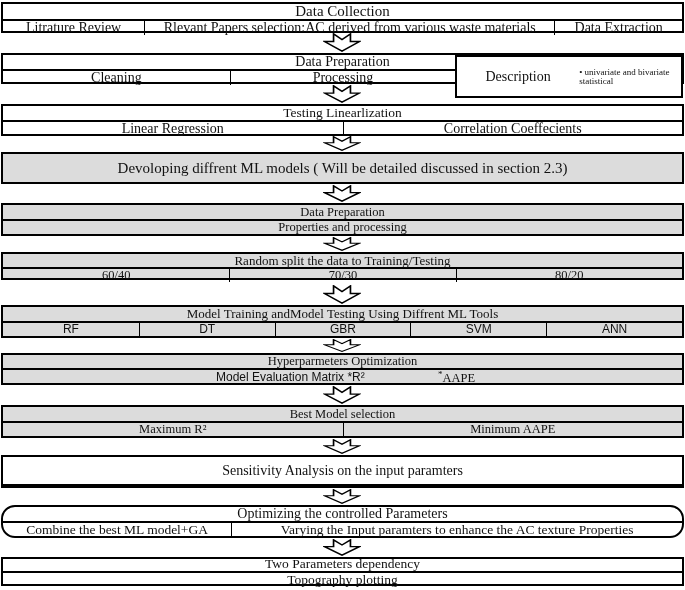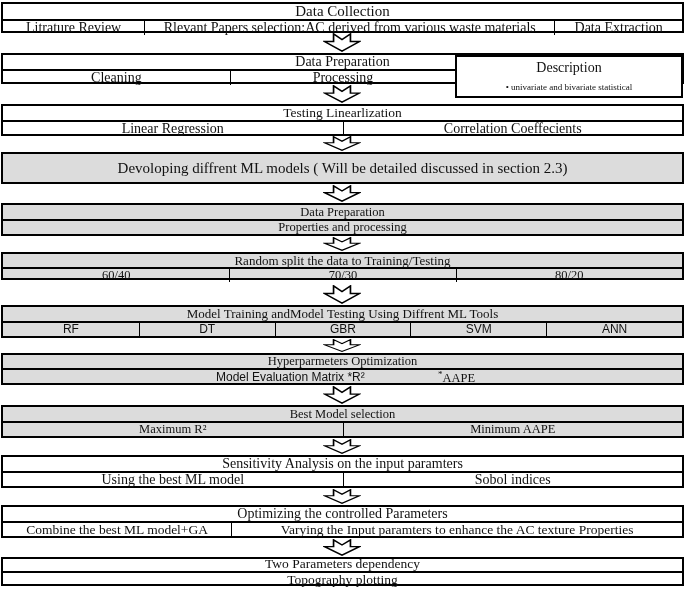--- a/index.html
+++ b/index.html
@@ -30,21 +30,21 @@
   .cell{
     display:flex;align-items:center;justify-content:center;
     box-sizing:border-box;white-space:nowrap;overflow:visible;
   }
   .cell + .cell{border-left:1.5px solid var(--line);}
   .cell.noborder{border-left:none;}
   .arrow{position:absolute;left:323px;width:38px;z-index:3;}
   .desc{
     position:absolute;left:455px;width:228px;top:55px;height:43px;
     border:2px solid var(--line);background:var(--white);
-    box-sizing:border-box;display:flex;flex-direction:column;z-index:5;
+    box-sizing:border-box;display:flex;flex-direction:row;z-index:5;
   }
   .desc-title{flex:1.2;display:flex;align-items:center;justify-content:center;font-size:14px;line-height:1;}
   .desc-bullet{flex:1;display:flex;align-items:center;justify-content:center;font-size:9px;line-height:1;}
   .sans{font-family:"Liberation Sans",sans-serif;}
   .evalrow{position:relative;}
   .eval-left{position:absolute;left:213px;top:50%;transform:translateY(-50%);font-size:12px;text-align:center;}
   .eval-right{position:absolute;left:435px;top:50%;transform:translateY(-50%);font-size:12.5px;}
   .sup{font-size:9px;vertical-align:super;}
   .fs15{font-size:15px;} .fs14{font-size:14px;font-family:Liberation Serif, serif;} .fs135{font-size:13.5px;}
   .fs13{font-size:13px;} .fs125{font-size:12.5px;} .fs12{font-size:12px;}
@@ -163,31 +163,27 @@
       <div class="cell" style="flex:1;">Minimum  AAPE</div>
     </div>
   </div>
 
   <svg class="arrow" style="top:439px;height:15px;" viewBox="0 0 36 20" preserveAspectRatio="none">
       <polygon points="10,1 18,7 26,1 26,9 34.5,9 18,19 1.5,9 10,9" fill="#ffffff" stroke="#000000" stroke-width="1.6"></polygon>
     </svg>
 
   <div class="sec" style="top:455px;height:33px;">
     <div class="trow fs14">Sensitivity Analysis on the input paramters</div>
-    <div class="crow fs14">
-      <div class="cell" style="width:50%;">Using the best ML  model</div>
-      <div class="cell" style="flex:1;">Sobol indices</div>
-    </div>
   </div>
 
   <svg class="arrow" style="top:489px;height:15px;" viewBox="0 0 36 20" preserveAspectRatio="none">
       <polygon points="10,1 18,7 26,1 26,9 34.5,9 18,19 1.5,9 10,9" fill="#ffffff" stroke="#000000" stroke-width="1.6"></polygon>
     </svg>
 
-  <div class="sec" style="top:505px;height:33px;">
+  <div class="sec" style="top:505px;height:33px;border-radius:14px;">
     <div class="trow fs14">Optimizing the controlled Parameters</div>
     <div class="crow fs135">
       <div class="cell" style="width:33.6%;">Combine the best ML  model+GA</div>
       <div class="cell" style="flex:1;">Varying the Input paramters to enhance the AC texture  Properties</div>
     </div>
   </div>
 
   <svg class="arrow" style="top:539px;height:17px;" viewBox="0 0 36 20" preserveAspectRatio="none">
       <polygon points="10,1 18,7 26,1 26,9 34.5,9 18,19 1.5,9 10,9" fill="#ffffff" stroke="#000000" stroke-width="1.6"></polygon>
     </svg>

